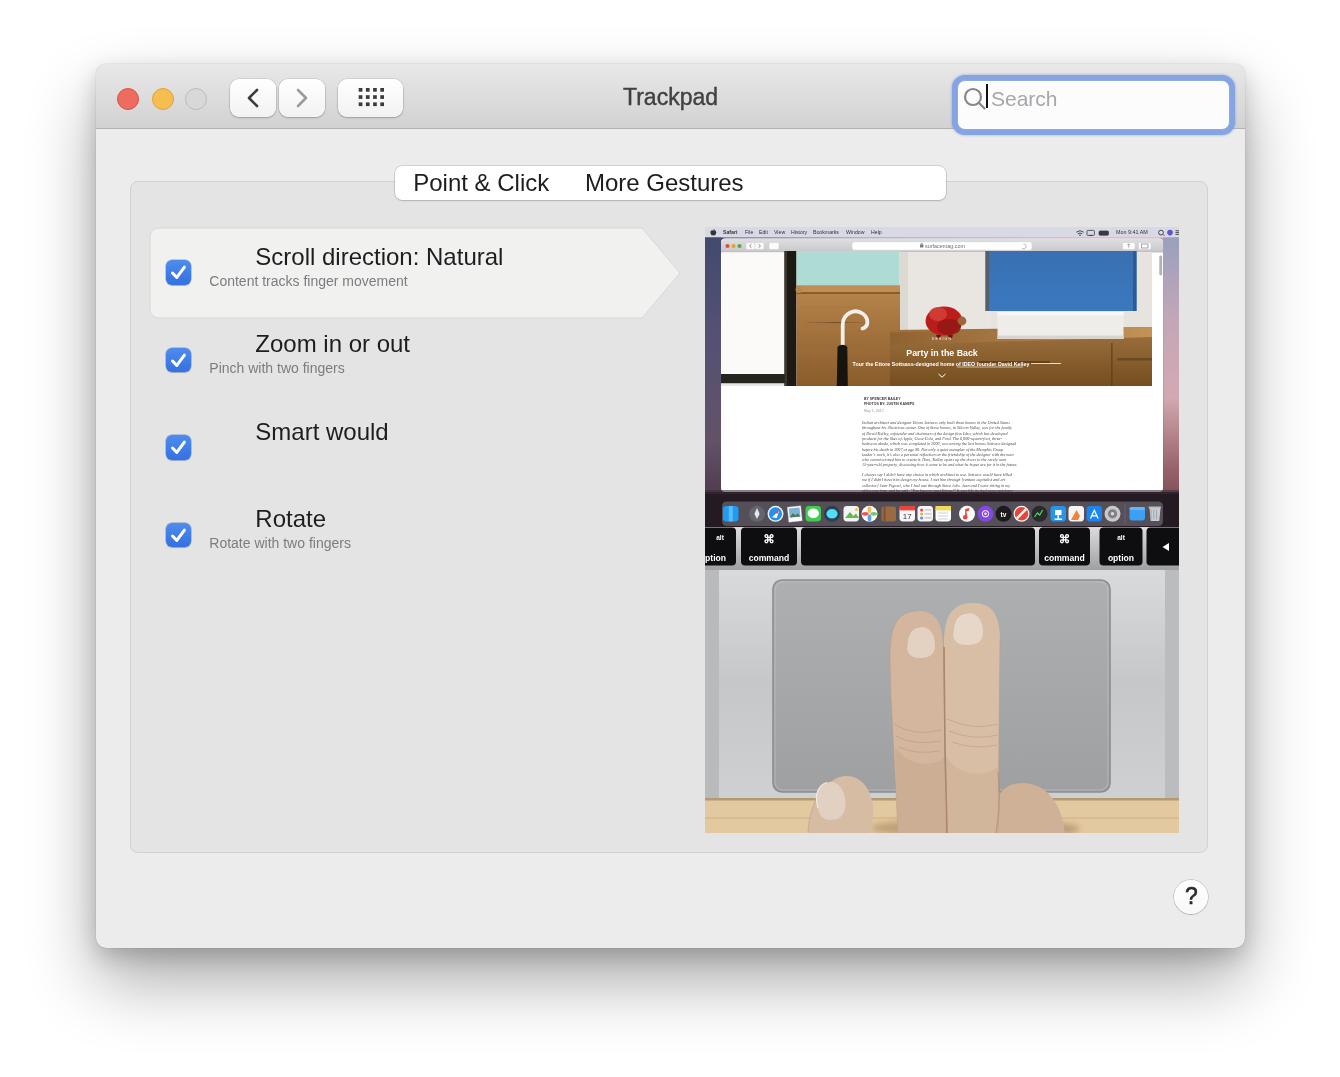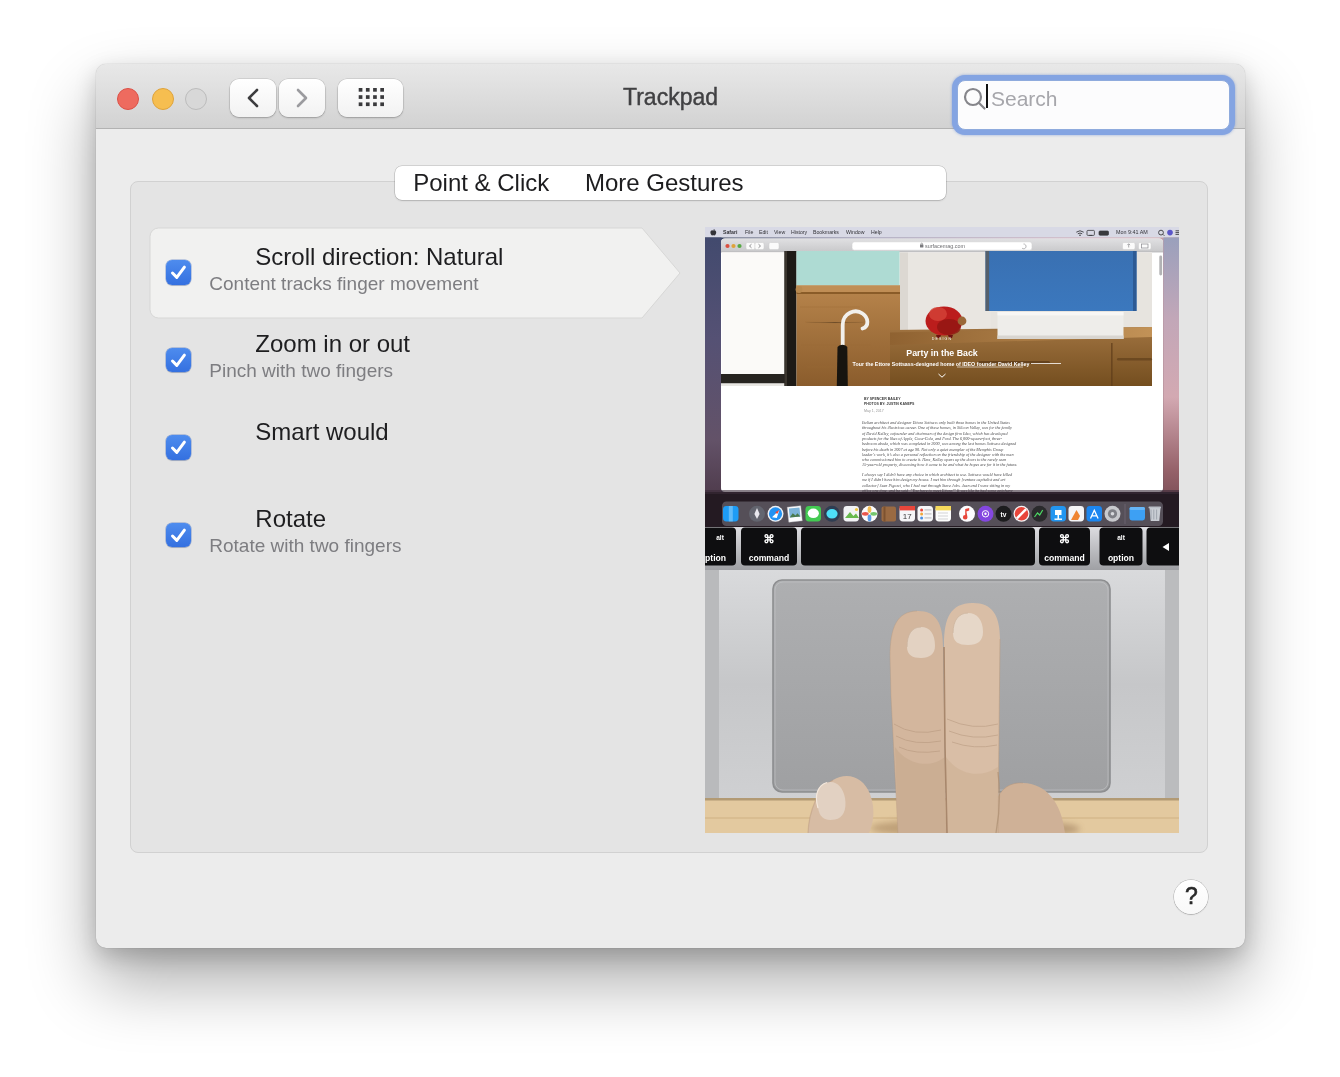--- a/index.html
+++ b/index.html
@@ -37,21 +37,21 @@
   .tabs { position:absolute; left:299px; top:102px; width:551px; height:33.5px;
     background:#ffffff; border-radius:7px;
     box-shadow: 0 0 0 0.5px rgba(0,0,0,.22), 0 1px 2px rgba(0,0,0,.12);
     display:flex; overflow:hidden; }
   .tab { font-size:24px; color:#1d1d1f; text-align:center; line-height:33.5px; }
   .tab.t1 { width:172.5px; }
   .tab.t2 { width:185px; background:linear-gradient(#4a90f4,#2e70ea); color:#ffffff; }
   .tab.t3 { width:193.5px; }
 
   .item-title { position:absolute; left:113.3px; font-size:24px; color:#1e1e20;margin-left:46px; }
-  .item-sub   { position:absolute; left:113.3px; font-size:19px; color:#7d7d81; }
+  .item-sub   { position:absolute; left:113.3px; font-size:14px; color:#7d7d81; }
   .cbx { position:absolute; left:70px; width:24.5px; height:24.5px; border-radius:6px;
     background:linear-gradient(#4e8cee,#3470e0); box-shadow:0 0 0 0.5px rgba(40,90,190,.5), 0 0.5px 1px rgba(0,0,0,.15); }
   .cbx svg { position:absolute; left:0; top:0; }
 
   .setup-btn { position:absolute; left:713.4px; top:816.5px; width:342px; height:30.5px;
     background:linear-gradient(#ffffff,#fdfdfd); border-radius:7px;
     box-shadow: 0 0 0 0.5px rgba(0,0,0,.28), 0 1px 1.5px rgba(0,0,0,.12);
     font-size:23px; color:#1c1c1e; text-align:center; line-height:28px; }
   .help-btn { position:absolute; left:1078.3px; top:816.3px; width:34px; height:34px;
     background:linear-gradient(#ffffff,#f8f8f8); border-radius:50%;

